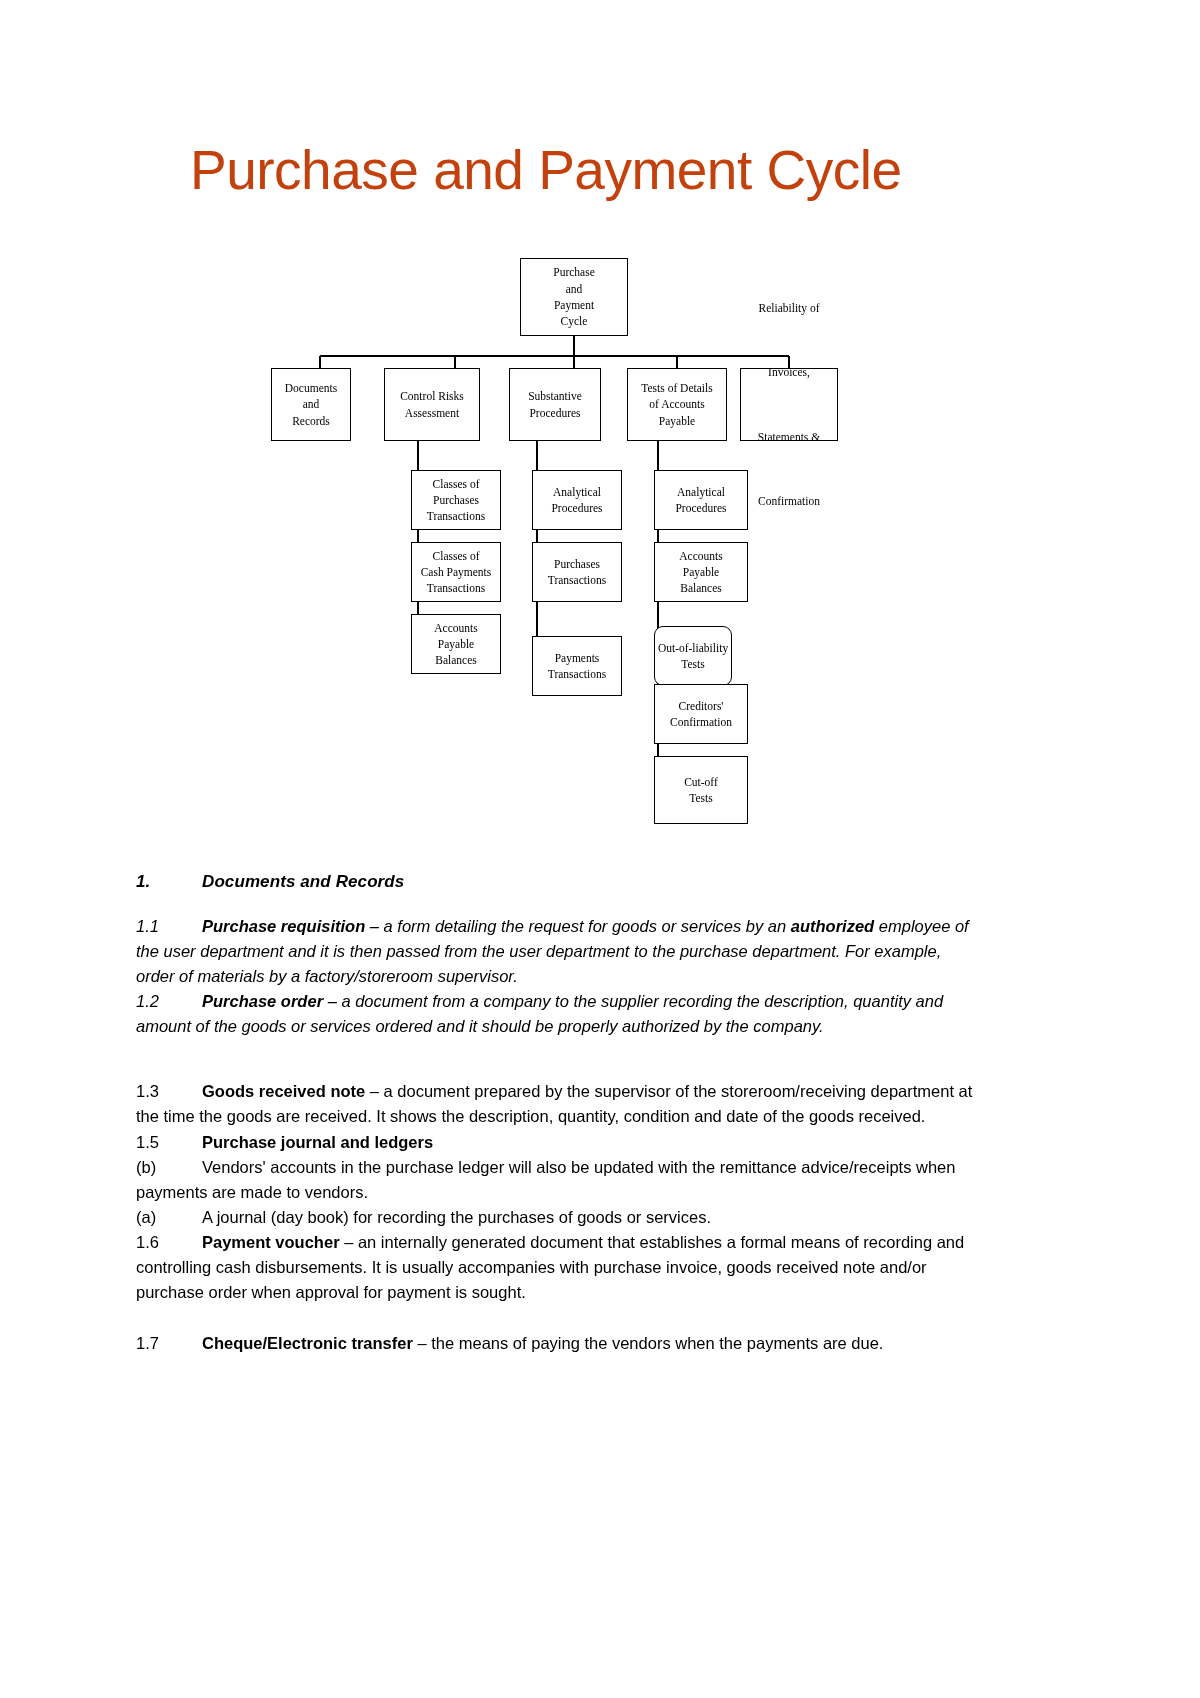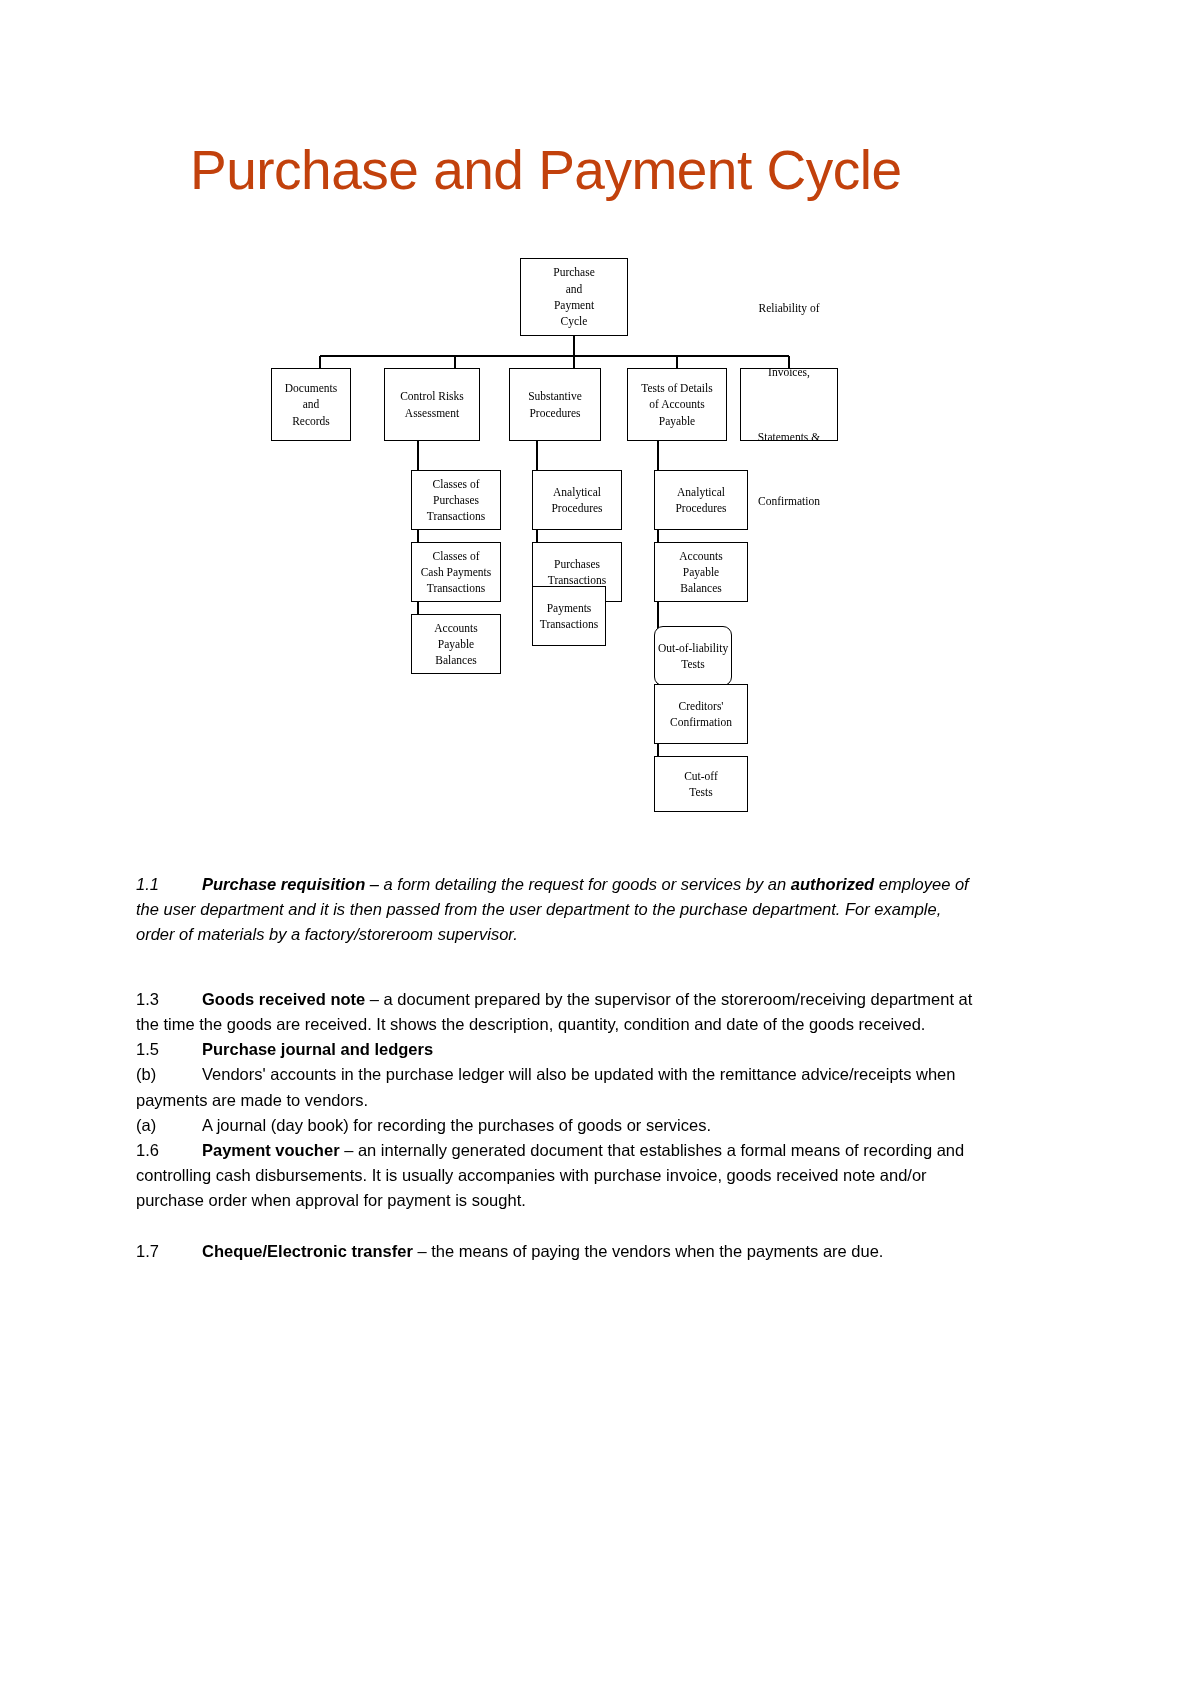--- a/index.html
+++ b/index.html
@@ -195,21 +195,21 @@
     </div>
 
     <div class="node" style="left:532px; top:470px; width:90px; height:60px;">
       <span class="ln">Analytical</span>
       <span class="ln">Procedures</span>
     </div>
     <div class="node" style="left:532px; top:542px; width:90px; height:60px;">
       <span class="ln">Purchases</span>
       <span class="ln">Transactions</span>
     </div>
-    <div class="node" style="left:532px; top:586px; width:74px; height:60px;">
+    <div class="node" style="left:532px; top:636px; width:90px; height:60px;">
       <span class="ln">Payments</span>
       <span class="ln">Transactions</span>
     </div>
 
     <div class="node" style="left:654px; top:470px; width:94px; height:60px;">
       <span class="ln">Analytical</span>
       <span class="ln">Procedures</span>
     </div>
     <div class="node" style="left:654px; top:542px; width:94px; height:60px;">
       <span class="ln">Accounts</span>
@@ -217,34 +217,40 @@
       <span class="ln">Balances</span>
     </div>
     <div class="node" style="left:654px; top:626px; width:78px; height:60px;border-radius:9px;">
       <span class="ln">Out-of-liability</span>
       <span class="ln">Tests</span>
     </div>
     <div class="node" style="left:654px; top:684px; width:94px; height:60px;">
       <span class="ln">Creditors'</span>
       <span class="ln">Confirmation</span>
     </div>
-    <div class="node" style="left:654px; top:756px; width:94px; height:56px;">
+    <div class="node" style="left:654px; top:756px; width:94px; height:68px;">
       <span class="ln">Cut-off</span>
       <span class="ln">Tests</span>
     </div>
 
   </div>
 
   <div class="body-text">
 
+    <div class="sec-head">
+      <span class="num">1.</span><span>Documents and Records</span>
+    </div>
 
     <p class="para ital">
       <span class="num">1.1</span><span class="lbl-i">Purchase requisition</span><span> – a form detailing the request for goods or services by an <b>authorized</b> employee of the user department and it is then passed from the user department to the purchase department. For example, order of materials by a factory/storeroom supervisor.</span>
     </p>
 
+    <p class="para ital">
+      <span class="num">1.2</span><span class="lbl-i">Purchase order</span><span> – a document from a company to the supplier recording the description, quantity and amount of the goods or services ordered and it should be properly authorized by the company.</span>
+    </p>
 
     <div class="gap-lg"></div>
 
     <p class="para">
       <span class="num">1.3</span><span class="lbl">Goods received note</span><span> – a document prepared by the supervisor of the storeroom/receiving department at the time the goods are received. It shows the description, quantity, condition and date of the goods received.</span>
     </p>
 
 
     <p class="para">
       <span class="num">1.5</span><span class="lbl">Purchase journal and ledgers</span>

